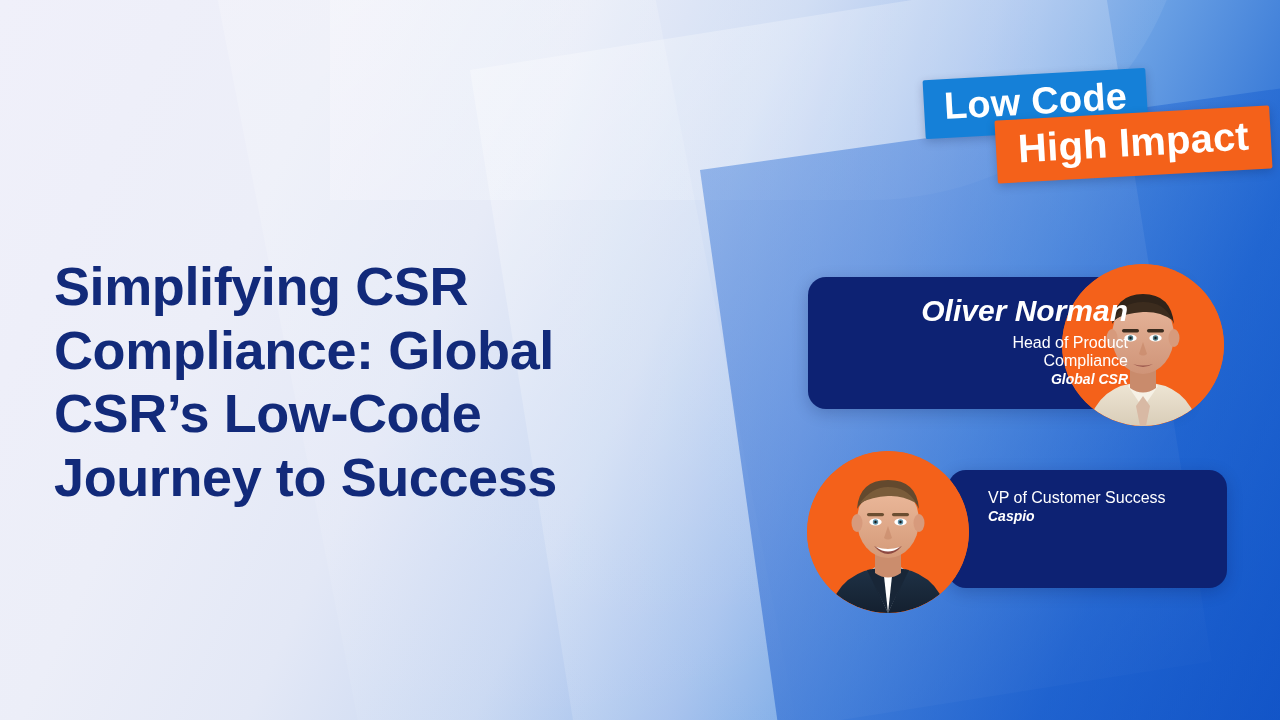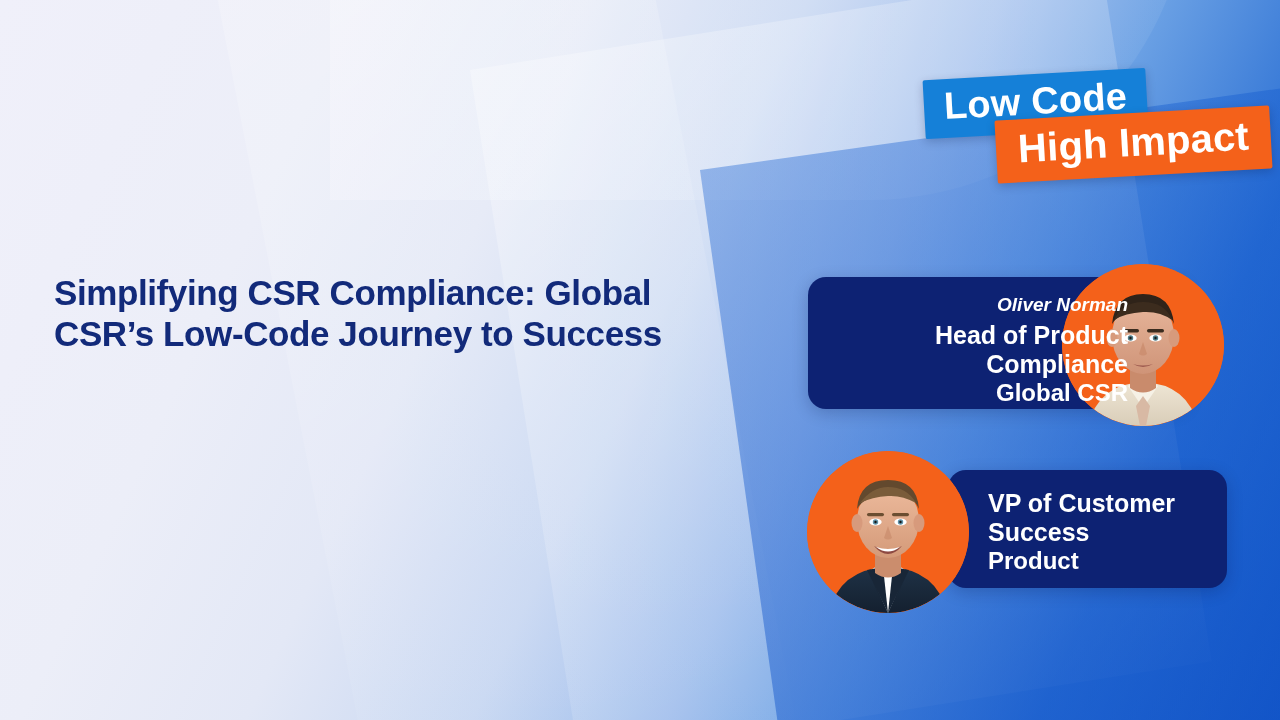--- a/index.html
+++ b/index.html
@@ -95,46 +95,46 @@
     padding:7px 22px 11px 22px;
     font-size:40px;
     background:#f4611a;
     transform:rotate(-3.2deg);
     border-radius:2px;
   }
 
   
   .headline{
     position:absolute;
-    left:54px; top:272px;
+    left:54px; top:255px;
     width:640px;
     color:#122a7a;
-    font-size:35px;
+    font-size:54px;
     font-weight:bold;
     line-height:1.18;
     letter-spacing:-.4px;
   }
 
   
   .speaker{ position:absolute; }
 
   .card{
     position:absolute;
     background:#0d2273;
     border-radius:18px;
     box-shadow:0 4px 16px rgba(0,15,60,.22);
   }
   .card-text{
     position:absolute;
     color:#ffffff;
     line-height:1.16;
   }
-  .sp-name{ font-size:19px; font-weight:bold; font-style:italic; margin-bottom:5px; }
-  .sp-role{ font-size:25px; font-weight:bold; }
-  .sp-org { font-size:24px; font-weight:bold; }
+  .sp-name{ font-size:30px; font-weight:bold; font-style:italic; margin-bottom:5px; }
+  .sp-role{ font-size:16px; font-weight:normal; }
+  .sp-org { font-size:14px; font-weight:bold;font-style:italic; }
 
   .avatar{
     position:absolute;
     width:162px; height:162px;
     border-radius:50%;
     background:#f4611a;
     overflow:hidden;
   }
   .avatar svg{ display:block; width:162px; height:162px; }
 
@@ -281,17 +281,17 @@
           <path d="M81 75 l-4 12 q4 3 8 0 z" fill="#c98b6c" opacity=".7"></path>
 
           <path d="M67 95 q14 16 28 0 q-14 8 -28 0 z" fill="#8e4a42"></path>
           <path d="M69 96 q12 9 24 0 q-12 4 -24 0 z" fill="#ffffff"></path>
         </g>
       </svg>
     </div>
 
     <div class="card-text sp2-text">
       <div class="sp-role">VP of Customer Success</div>
-      <div class="sp-org">Product</div>
+      <div class="sp-org">Caspio</div>
     </div>
   </div>
 
 </div>
 
 </body></html>

